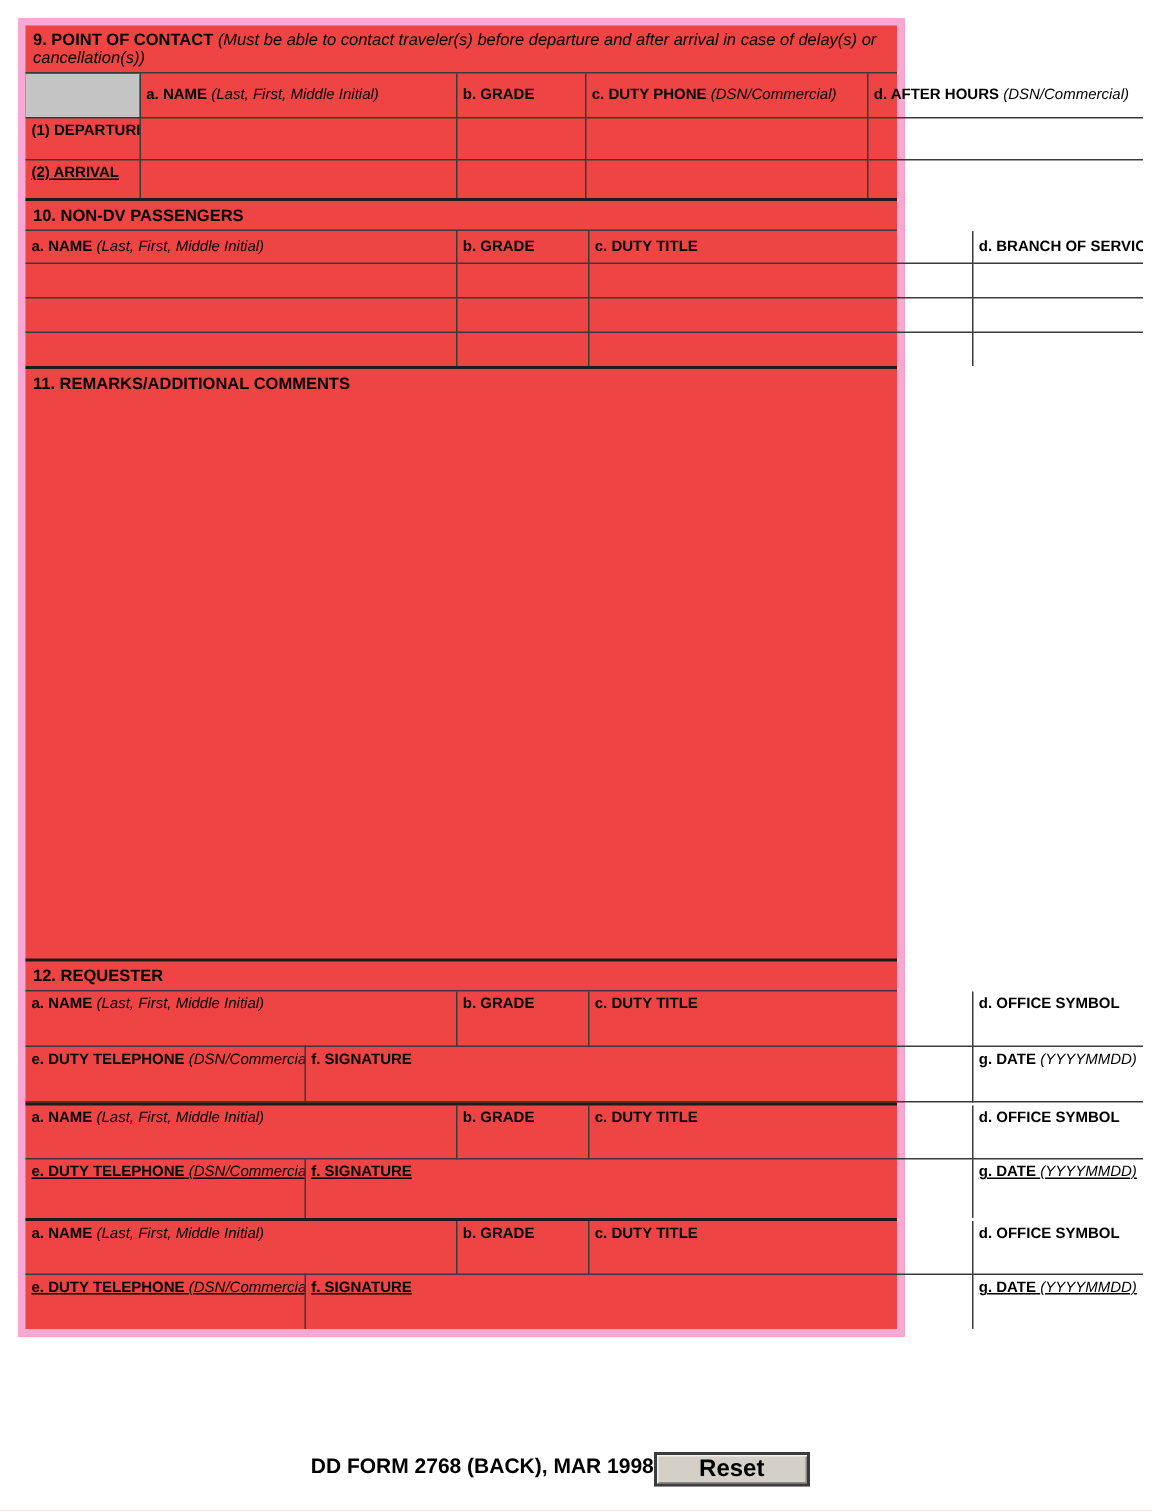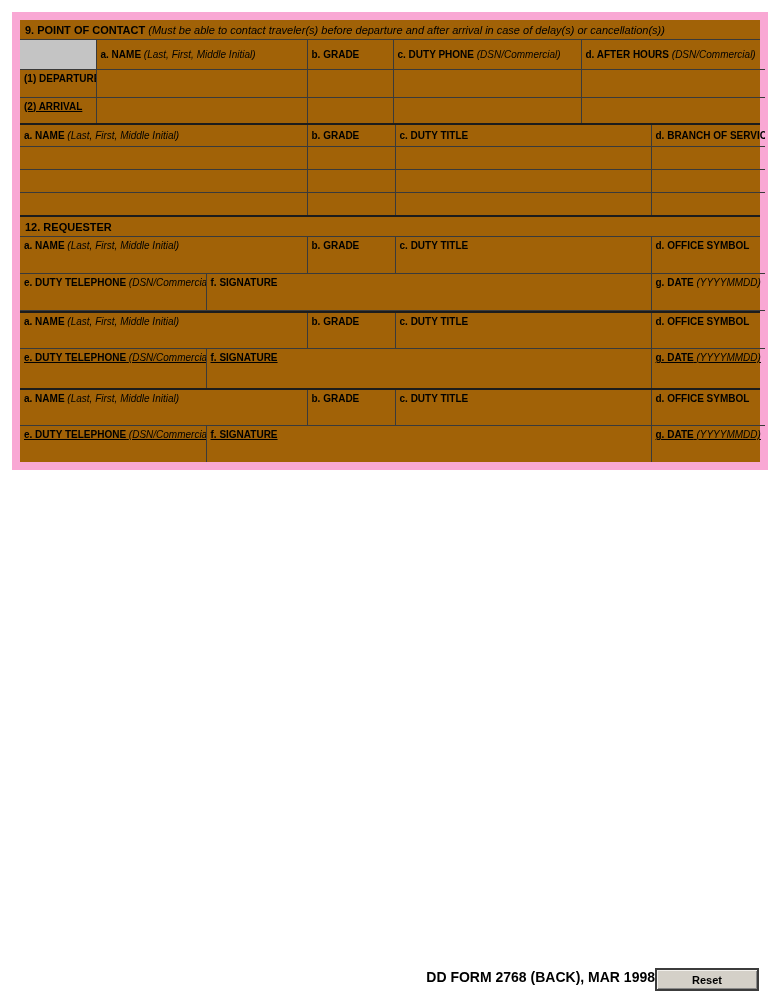--- a/index.html
+++ b/index.html
@@ -4,21 +4,21 @@
 <style>
   * { margin:0; padding:0; box-sizing:border-box; }
   html,body { background:#ffffff; }
   body {
     width:768px; height:1007px;
     font-family:"Liberation Sans", sans-serif;
     color:#000;
     position:relative;
   }
   .page { position:absolute; left:0; top:0; width:768px; height:1007px; background:#fff; }
-  .form { position:absolute; left:12px; top:12px; width:756px; border:8px solid #f9a8d4; background:#a16207; }
+  .form { position:absolute; left:12px; top:12px; width:591px; border:5px solid #f9a8d4; background:#ef4444; }
 
   .section { border-top:2px solid #1c1c1c; }
   .section:first-child { border-top:none; }
 
   .sec-title { padding:4px 5px 3px 5px; font-size:11px; line-height:12px; }
   .sec-title.ruled { border-bottom:1px solid #3a3a3a; }
   .b { font-weight:bold; }
   .i { font-style:italic; font-weight:normal; }
 
   table.grid { border-collapse:collapse; table-layout:fixed; width:100%; }
@@ -34,31 +34,31 @@
   }
   table.grid td.lastcol { border-right:none; }
   table.grid tr.lastrow td { border-bottom:none;text-decoration:underline; }
   table.grid tr.hdr td { vertical-align:middle; }
   td.shaded { background:#c4c4c4; }
   td.rowlbl { vertical-align:middle; font-weight:bold; }
 
   .remarks-body { height:374px; }
 
   .footer {
-    position:absolute; left:12px; top:968px; width:747px;
-    display:flex; justify-content:flex-end; align-items:flex-start;
+    position:absolute; left:0; top:968px; width:747px;
+    display:flex; justify-content:center; align-items:flex-start;
   }
   .form-id { font-weight:bold; font-size:14px; line-height:16px; padding-top:1px; }
   button.reset {
     width:104px; height:23px;
     background:#d4d0c8;
     border:2px solid #3c3c3c;
     box-shadow: inset 1px 1px 0 #f2f0ec, inset -1px -1px 0 #8a8a8a;
     font-family:"Liberation Sans", sans-serif;
-    font-weight:bold; font-size:11px; color:#000;
+    font-weight:bold; font-size:16px; color:#000;
     cursor:pointer;
   }
 </style>
 </head>
 <body>
 
 <div class="page">
   <div class="form">
 
     <div class="section">
@@ -94,20 +94,23 @@
             <td></td>
             <td></td>
             <td></td>
             <td class="lastcol"></td>
           </tr>
         </tbody>
       </table>
     </div>
 
     <div class="section">
+      <div class="sec-title ruled">
+        <span class="b">10. NON-DV PASSENGERS</span>
+      </div>
       <table class="grid">
         <colgroup>
             <col style="width:287px">
             <col style="width:88px">
             <col style="width:256px">
             <col style="width:114px">
           </colgroup>
         <tbody>
           <tr class="hdr" style="height:21px">
             <td><span class="b">a. NAME</span> <span class="i">(Last, First, Middle Initial)</span></td>
@@ -130,20 +133,26 @@
           <tr class="lastrow" style="height:23px">
             <td></td>
             <td></td>
             <td></td>
             <td class="lastcol"></td>
           </tr>
         </tbody>
       </table>
     </div>
 
+    <div class="section">
+      <div class="sec-title">
+        <span class="b">11. REMARKS/ADDITIONAL COMMENTS</span>
+      </div>
+      <div class="remarks-body"></div>
+    </div>
 
     <div class="section">
       <div class="sec-title ruled">
         <span class="b">12. REQUESTER</span>
       </div>
       <table class="grid">
         <colgroup>
             <col style="width:186px">
             <col style="width:101px">
             <col style="width:88px">

